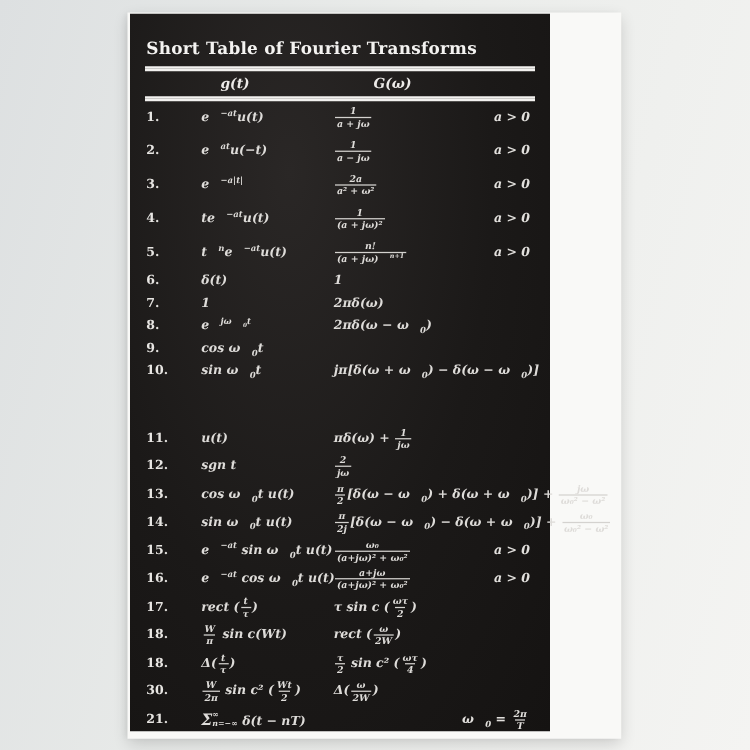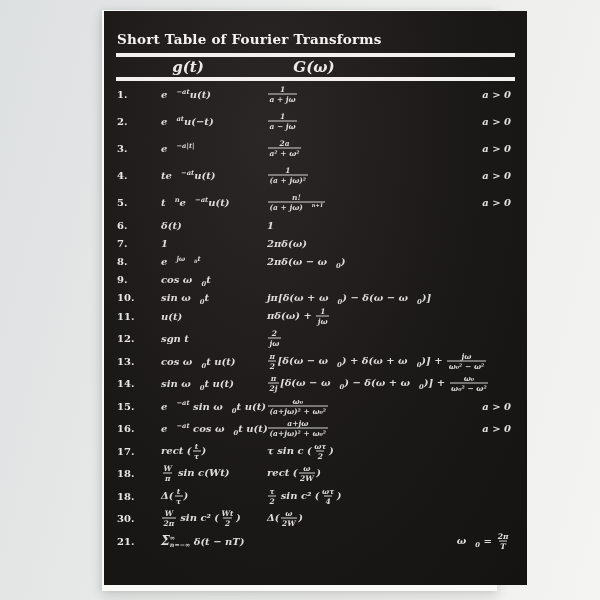--- a/index.html
+++ b/index.html
@@ -13,48 +13,48 @@
     font-family:"DejaVu Serif", serif;
     background:linear-gradient(105deg,var(--wall-l) 0%,var(--wall-m) 45%,var(--wall-r) 100%);
     position:relative;
   }
   .mat{
     position:absolute;left:102px;top:10px;width:395px;height:581px;
     background:var(--mat);
     box-shadow:0 4px 12px rgba(0,0,0,0.16), -2px 0 4px rgba(0,0,0,0.05);
   }
   .poster{
-    position:absolute;left:2px;top:1px;width:423px;height:574px;
+    position:absolute;left:2px;top:1px;width:336px;height:574px;
     background:radial-gradient(ellipse at 38% 22%, var(--poster-hi) 0%, var(--poster-bg) 55%, #151312 100%);
     color:var(--ink);
   }
   .title{
     margin:20px 14px 0 13px;
     font-size:13.5px;font-weight:bold;color:var(--ink-strong);
     letter-spacing:0.2px;line-height:1.25;
   }
   .rule{
     margin:5px 12px 0 12px;height:3px;
     border-top:2.5px solid var(--rule);
     border-bottom:2px solid var(--rule);
   }
   .head{position:relative;height:16px;margin-top:2px;}
   .head + .rule{margin-top:2px;}
   .hcell{
     position:absolute;top:50%;transform:translateY(-50%);
-    font-size:15px;font-weight:bold;font-style:italic;color:#edebe9;
+    font-size:11px;font-weight:bold;font-style:italic;color:#edebe9;
     text-align:center;white-space:nowrap;
   }
   .hg{left:60px;width:48px;}
   .hG{left:182px;width:56px;}
   .rows{margin-top:0;}
   .row{position:relative;}
   .row:nth-child(-n+5){height:27px;}
   .row:nth-child(n+6):nth-child(-n+10){height:18px;}
-  .row:nth-child(11){height:21px;}
+  .row:nth-child(11){height:21px;margin-top:35px;}
   .row:nth-child(n+12){height:22.5px;}
   .cell{
     position:absolute;top:50%;transform:translateY(-50%);
     white-space:nowrap;font-size:10px;font-weight:bold;
   }
   .num{left:13px;font-style:normal;color:#e8e6e3;}
   .g{left:57px;font-style:italic;}
   .G{left:163px;font-style:italic;}
   .c{right:16px;font-style:italic;color:#e2e0dd;}
   sup,sub{font-size:68%;line-height:0;margin-left:9px;}

